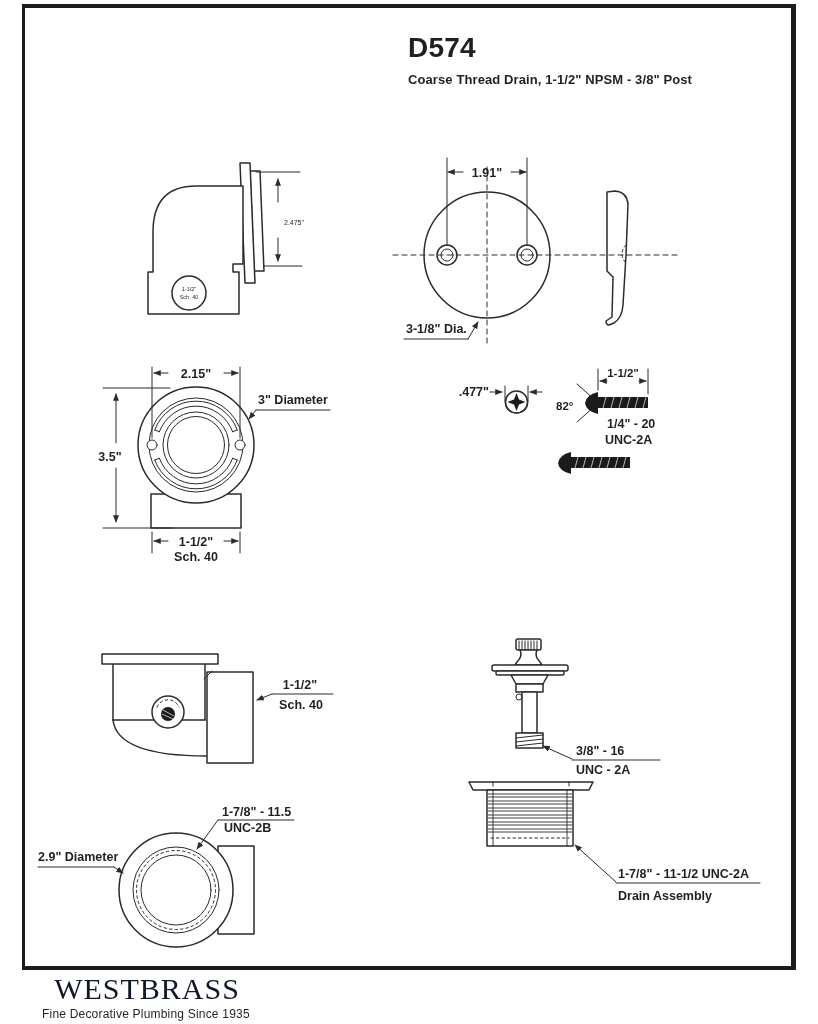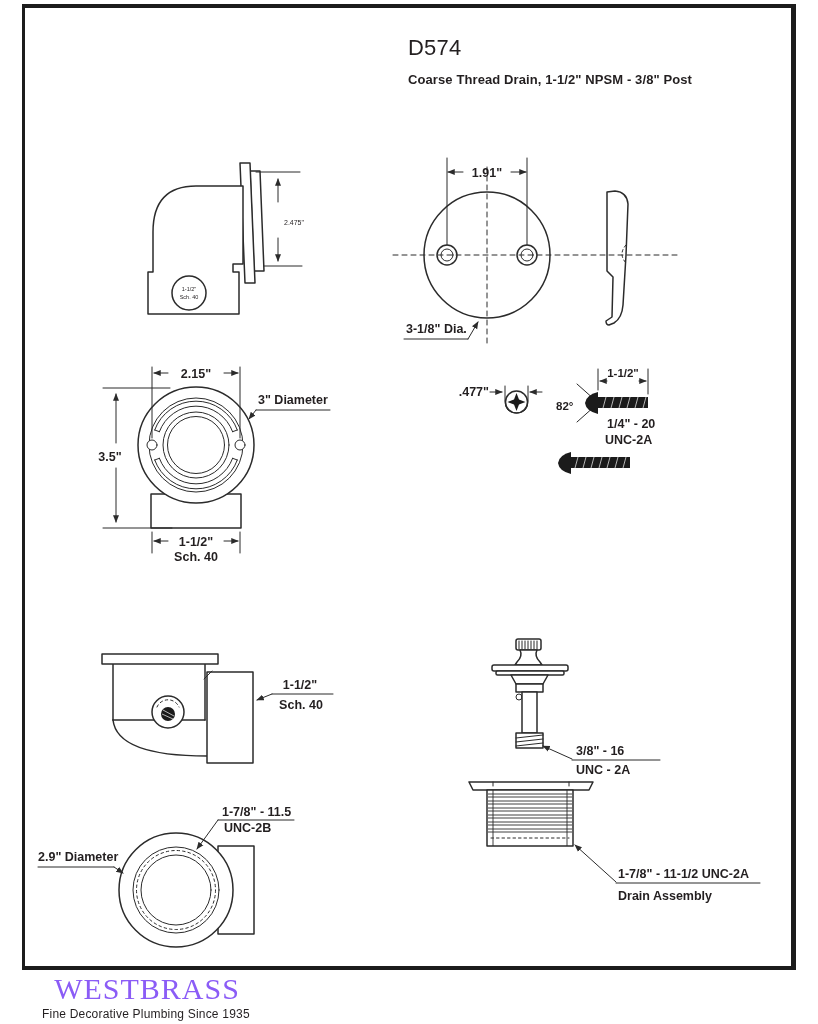--- a/index.html
+++ b/index.html
@@ -1,42 +1,42 @@
 <!DOCTYPE html>
 <html><head>
 <meta charset="utf-8">
 <style>
   html,body{margin:0;padding:0;background:#ffffff;}
   .page{position:relative;width:818px;height:1024px;background:#fff;overflow:hidden;
         font-family:"Liberation Sans",sans-serif;color:#231f20;}
   .frame{position:absolute;left:22px;top:4px;width:766px;height:958px;
          border:solid #1c1c1c;border-width:4px 5px 4px 3px;}
   .title-block{position:absolute;left:408px;top:32px;}
-  .title-model,.title-main{font-size:22px;font-weight:normal;line-height:31px;letter-spacing:0.2px;}
+  .title-model,.title-main{font-size:28px;font-weight:bold;line-height:31px;letter-spacing:0.2px;}
   .subtitle{margin-top:9px;font-size:13px;font-weight:bold;letter-spacing:0.1px;}
   .art{position:absolute;left:0;top:0;}
   
   .ln{fill:none;stroke:#2b2b2b;stroke-width:1.5;stroke-linejoin:round;stroke-linecap:round;}
   .tn{stroke-width:1;}
   .thr{stroke:#2b2b2b;stroke-width:0.9;fill:none;}
   .fw{fill:#fff;}
   .dsh{stroke-dasharray:5 4;}
   .dt{stroke-dasharray:2.5 3;}
   .blk{fill:#1b1b1b;stroke:none;}
   .wt{stroke:#fff;stroke-width:0.8;opacity:0.85;}
   text{fill:#231f20;font-weight:bold;font-family:"Liberation Sans",sans-serif;}
   .t12{font-size:12.5px;}
   .t11{font-size:11.5px;}
   .t7{font-size:7px;font-weight:normal;}
   .t5{font-size:5.5px;font-weight:normal;}
   .mid{text-anchor:middle;}
   .end{text-anchor:end;}
   
   .logo{position:absolute;left:42px;top:972px;width:210px;text-align:center;
-        font-family:"Liberation Serif",serif;font-size:30px;letter-spacing:1px;color:#8b5cf6;}
+        font-family:"Liberation Serif",serif;font-size:30px;letter-spacing:1px;color:#0f172a;}
   .tagline{position:absolute;left:42px;top:1007px;width:210px;text-align:left;
            font-size:12px;letter-spacing:0.2px;}
   .addr{position:absolute;left:278px;top:977px;font-size:15px;font-weight:bold;line-height:22px;white-space:pre;}
 </style>
 </head>
 <body>
 
 <div class="page">
   <div class="frame"></div>
 

